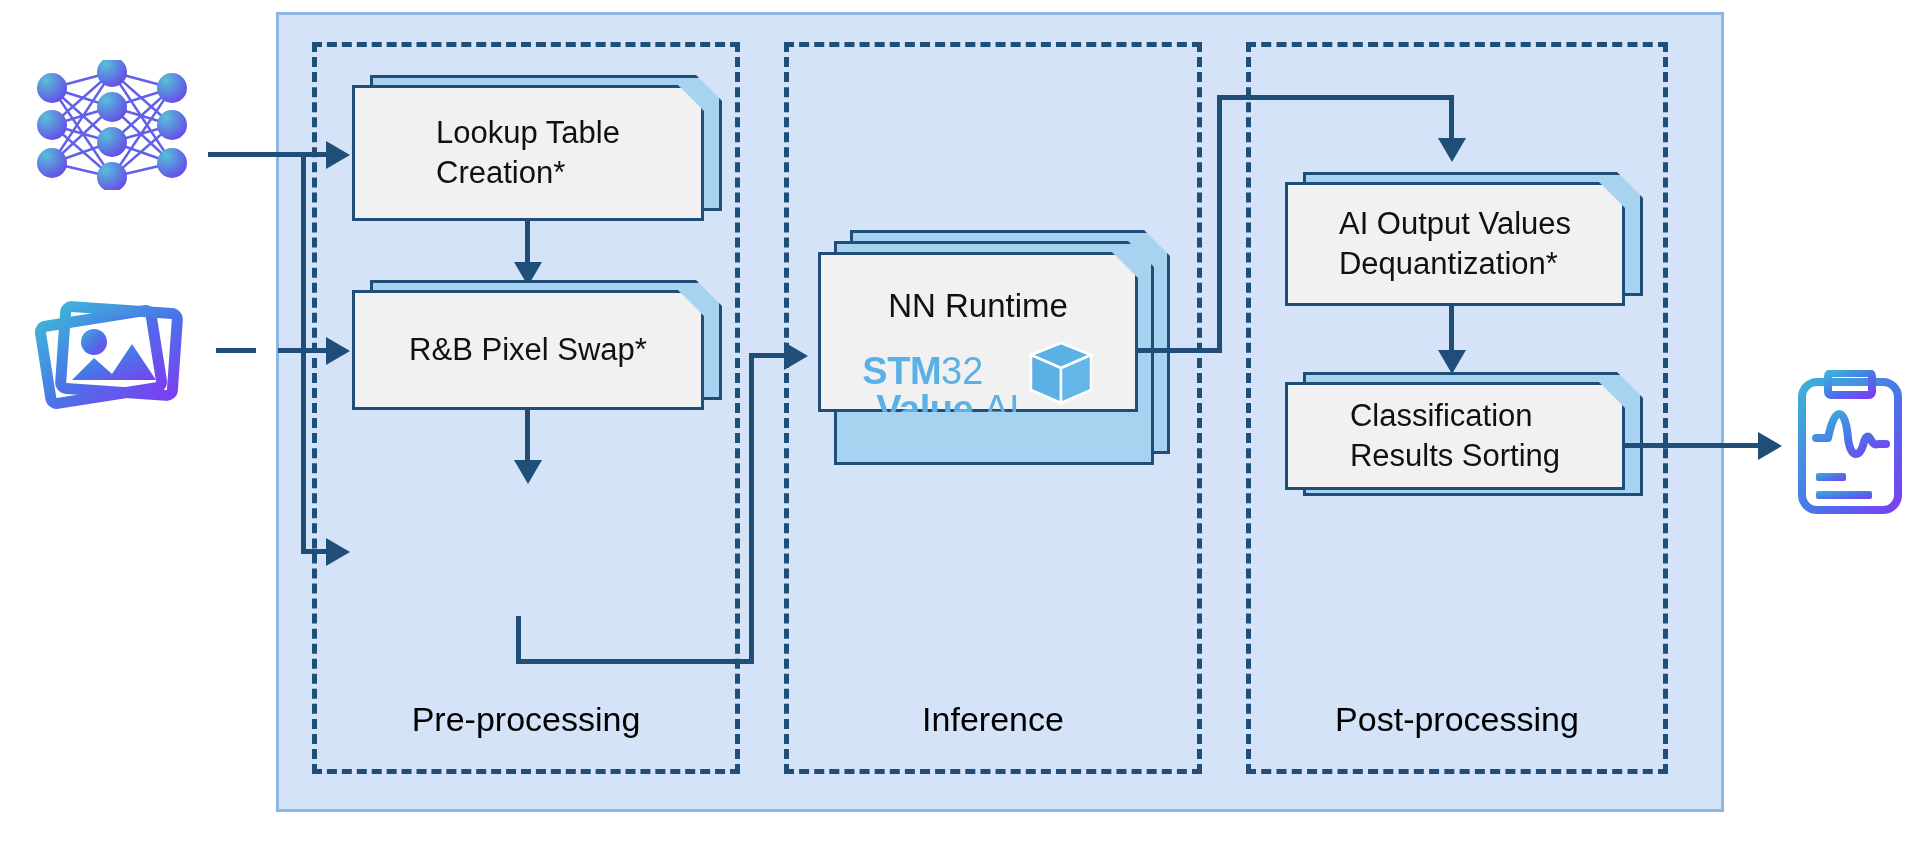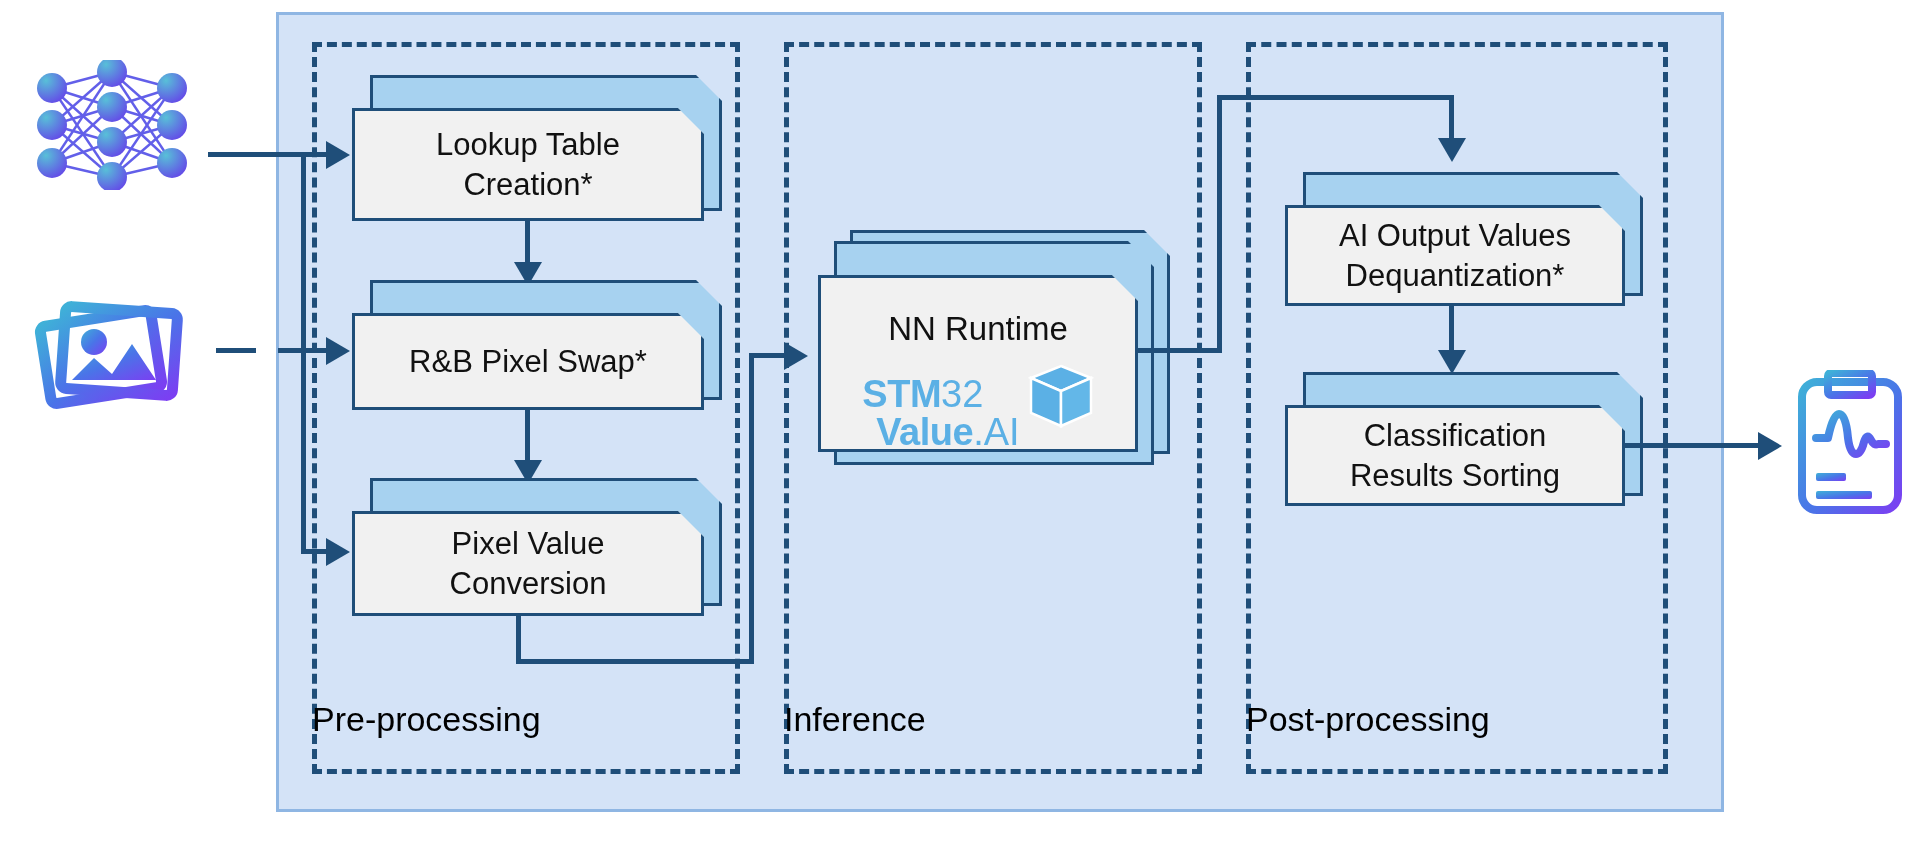--- a/index.html
+++ b/index.html
@@ -25,21 +25,21 @@
 
   
   .group{
     position:absolute;
     border:5px dashed #1f4e79;
     box-sizing:border-box;
     background:transparent;
   }
   .group-label{
     position:absolute;
-    text-align:left;
+    text-align:center;
     color:#000;
     font-size:34px;
     letter-spacing:0px;
     white-space:nowrap;
   }
 
   
   .proc{
     position:absolute;
     box-sizing:border-box;
@@ -54,22 +54,20 @@
   .proc .front{
     position:absolute;
     left:0;top:0;right:0;bottom:0;
     background:#f1f1f1;
     border:3px solid #1f4e79;
     box-sizing:border-box;
     clip-path:polygon(0 0, calc(100% - 26px) 0, 100% 26px, 100% 100%, 0 100%);
     display:flex;
     align-items:center;
     justify-content:center;
-    text-align:center;
-    margin-top:23px;
   }
   .proc .front .txt{
     font-size:31px;
     line-height:1.28;
     color:#111;
     padding:0 10px;
     white-space:pre-line;
   }
 
   
@@ -266,35 +264,28 @@
   <div class="proc" style="left:352px;top:290px;width:352px;height:120px;">
     <div class="layer" style="left:18px;top:-10px;width:352px;height:120px;"></div>
     <div class="front">
       <span class="txt">R&amp;B Pixel Swap*</span>
     </div>
   </div>
 
   <div class="ln ln-v" style="left:525px;top:410px;height:58px;"></div>
   <div class="arrow-d" style="left:514px;top:460px;"></div>
 
-  <div class="proc" style="left:352px;top:488px;width:352px;height:128px;">
-    <div class="layer" style="left:18px;top:-10px;width:352px;height:128px;"></div>
-    <div class="front">
-      <span class="txt">Pixel Value
-Conversion</span>
-    </div>
-  </div>
 
   <div class="ln ln-v" style="left:516px;top:616px;height:48px;"></div>
   <div class="ln ln-h" style="left:516px;top:659px;width:238px;"></div>
   <div class="ln ln-v" style="left:749px;top:353px;height:306px;"></div>
   <div class="ln ln-h" style="left:749px;top:353px;width:52px;"></div>
   <div class="arrow-r" style="left:784px;top:342px;"></div>
 
-  <div class="proc nnbox" style="left:818px;top:252px;width:320px;height:200px;">
+  <div class="proc nnbox" style="left:818px;top:252px;width:320px;height:160px;">
     <div class="layer" style="left:32px;top:-22px;width:320px;height:224px;"></div>
     <div class="layer" style="left:16px;top:-11px;width:320px;height:224px;"></div>
     <div class="front">
       <span class="txt">NN Runtime</span>
       <div class="stlogo">
         <div class="words">
           <div class="l1"><span class="b">STM</span><span class="r">32</span></div>
           <div class="l2"><span class="b">Value</span><span class="r">.AI</span></div>
         </div>
         <div class="cube">
@@ -318,21 +309,21 @@
     <div class="layer" style="left:18px;top:-10px;width:340px;height:124px;"></div>
     <div class="front">
       <span class="txt">AI Output Values
 Dequantization*</span>
     </div>
   </div>
 
   <div class="ln ln-v" style="left:1449px;top:306px;height:52px;"></div>
   <div class="arrow-d" style="left:1438px;top:350px;"></div>
 
-  <div class="proc" style="left:1285px;top:382px;width:340px;height:124px;">
+  <div class="proc" style="left:1285px;top:382px;width:340px;height:108px;">
     <div class="layer" style="left:18px;top:-10px;width:340px;height:124px;"></div>
     <div class="front">
       <span class="txt">Classification
 Results Sorting</span>
     </div>
   </div>
 
   <div class="ln ln-h" style="left:1625px;top:443px;width:150px;"></div>
   <div class="arrow-r" style="left:1758px;top:432px;"></div>
 

